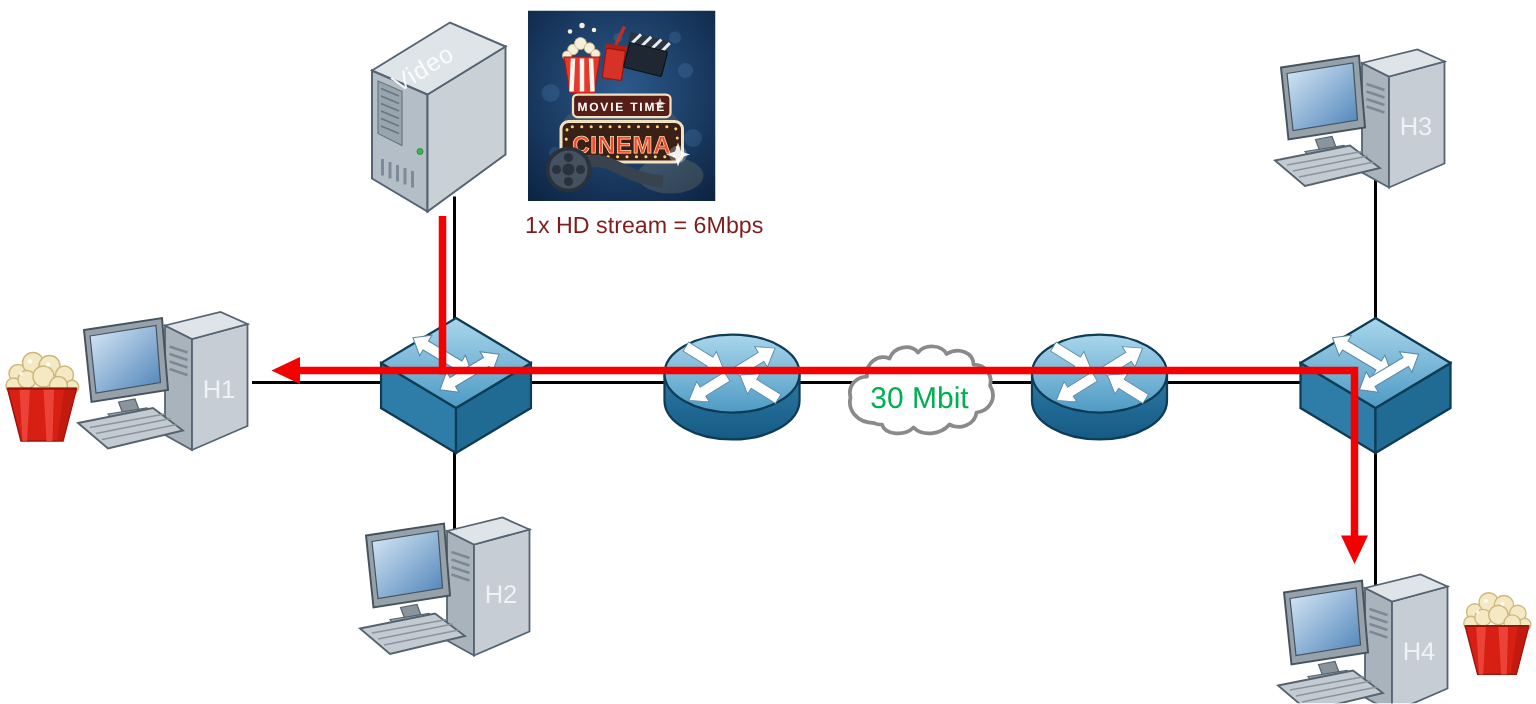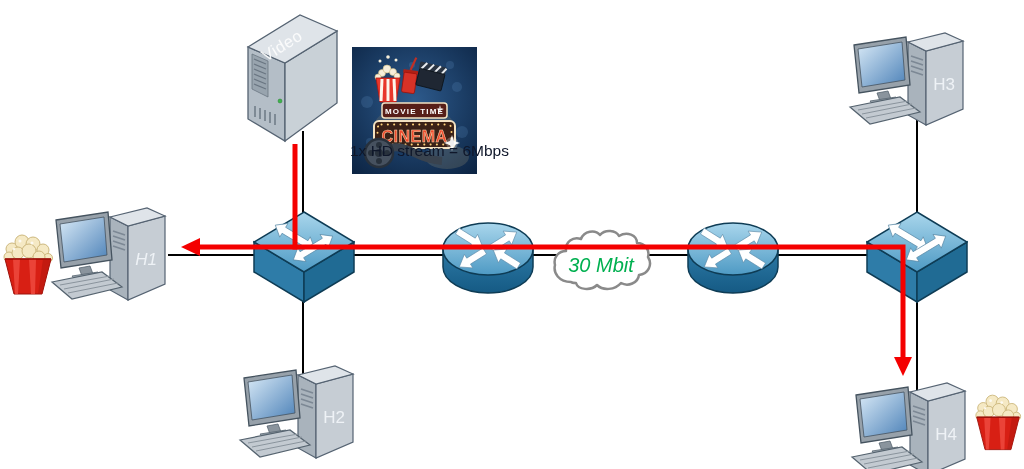--- a/index.html
+++ b/index.html
@@ -2,21 +2,21 @@
 <html><head>
 <meta charset="utf-8">
 <style>
   html,body{margin:0;padding:0;background:#fff;}
   .stage{position:relative;width:1024px;height:469px;background:#ffffff;overflow:hidden;
          font-family:"Liberation Sans",sans-serif;}
   .abs{position:absolute;}
   .layer-links{z-index:1;}
   .layer-dev{z-index:2;}
   .layer-stream{z-index:4;pointer-events:none;}
-  .caption{font-size:15.5px;color:#0f172a;white-space:nowrap;z-index:2;}
+  .caption{font-size:15.5px;color:#7f1d1d;white-space:nowrap;z-index:2;}
   svg{display:block;}
   text{font-family:"Liberation Sans",sans-serif;}
 </style>
 </head>
 <body>
 
 <div class="stage">
 
   <svg class="abs" width="0" height="0" style="left:0;top:0" aria-hidden="true">
     <defs>
@@ -64,21 +64,21 @@
           <line x1="20" y1="103" x2="20" y2="114"></line>
         <line x1="25" y1="105" x2="25" y2="116"></line>
           <line x1="30" y1="107" x2="30" y2="118"></line>
         <line x1="35" y1="109" x2="35" y2="120"></line>
       </g>
       <circle cx="40" cy="96" r="2" fill="#3cb54a" stroke="#2a7e34" stroke-width="0.5"></circle>
       <text transform="translate(26,57) rotate(-31.5)" font-size="16.5" fill="#fdfdfd" opacity="0.92" letter-spacing="0.5">Video</text>
     </svg>
   </div>
 
-  <div class="abs layer-dev" style="left:352px;top:7px;width:125px;height:127px;margin-top:40px;">
+  <div class="abs layer-dev" style="left:352px;top:7px;width:125px;height:127px;">
     <svg width="125" height="127" viewBox="0 0 125 127">
       <rect x="0" y="0" width="125" height="127" fill="url(#g-logo)"></rect>
       <g fill="#6ea3d8" opacity="0.18">
         <circle cx="15" cy="55" r="6"></circle>
           <circle cx="105" cy="40" r="5"></circle>
           <circle cx="18" cy="95" r="4"></circle>
         <circle cx="98" cy="18" r="4"></circle>
           <circle cx="60" cy="18" r="3"></circle>
           <circle cx="110" cy="85" r="6"></circle>
       </g>
@@ -160,21 +160,21 @@
           <circle cx="12" cy="20" r="1.3"></circle>
         </g>
       <polygon points="3,30 49,30 40,65 12,65" fill="#d81f14" stroke="#9d120b" stroke-width="1"></polygon>
       <polygon points="11,30 18,30 16,65 13,65" fill="#ee4a3e" opacity="0.85"></polygon>
       <polygon points="27,30 34,30 33,65 29,65" fill="#ee4a3e" opacity="0.85"></polygon>
       <polygon points="41,30 49,30 40,65 36,65" fill="#b5170d" opacity="0.6"></polygon>
       <line x1="3" y1="30" x2="49" y2="30" stroke="#9d120b" stroke-width="1.5"></line>
     </svg>
   </div>
 
-  <div class="abs layer-dev" style="left:50px;top:205px;width:130px;height:100px;font-style:italic;">
+  <div class="abs layer-dev" style="left:50px;top:205px;width:130px;height:100px;">
     <svg width="130" height="100" viewBox="0 0 130 100">
       <polygon points="60,12 78,21 78,95 60,85" fill="#a9b3bc" stroke="#556372" stroke-width="1.2"></polygon>
       <polygon points="78,21 115,11 115,79 78,95" fill="#c6cdd4" stroke="#556372" stroke-width="1.2"></polygon>
       <polygon points="60,12 97,3 115,11 78,21" fill="#dfe4e9" stroke="#556372" stroke-width="1.2"></polygon>
       <g stroke="#7c8894" stroke-width="1.6">
           <line x1="63" y1="26" x2="75" y2="30"></line>
           <line x1="63" y1="31" x2="75" y2="35"></line>
           <line x1="63" y1="36" x2="75" y2="40"></line>
           <line x1="63" y1="41" x2="75" y2="45"></line>
         </g>
@@ -210,21 +210,21 @@
       <ellipse cx="48" cy="30" rx="45" ry="26" fill="url(#g-swtop)" stroke="#0e3c55" stroke-width="1.5"></ellipse>
       <g fill="#ffffff" stroke="#5a8aa8" stroke-width="0.6">
         <polygon transform="translate(30,20) rotate(32)" points="15,0 4,-8 4,-3.5 -15,-3.5 -15,3.5 4,3.5 4,8"></polygon>
         <polygon transform="translate(64,21) rotate(-32)" points="15,0 4,-8 4,-3.5 -15,-3.5 -15,3.5 4,3.5 4,8"></polygon>
         <polygon transform="translate(32,40) rotate(148)" points="15,0 4,-8 4,-3.5 -15,-3.5 -15,3.5 4,3.5 4,8"></polygon>
         <polygon transform="translate(66,39) rotate(-148)" points="15,0 4,-8 4,-3.5 -15,-3.5 -15,3.5 4,3.5 4,8"></polygon>
       </g>
     </svg>
   </div>
 
-  <div class="abs layer-dev" style="left:550px;top:227px;width:102px;height:70px;font-style:italic;">
+  <div class="abs layer-dev" style="left:562px;top:227px;width:102px;height:70px;">
     <svg width="102" height="70" viewBox="0 0 100 70">
       <path d="M20,55 C8,55 2,46 4,38 C2,30 8,24 15,24 C14,15 22,9 30,12 C33,4 44,2 49,8 C54,2 65,3 68,9 C76,4 86,8 86,16 C94,16 99,23 97,30 C102,38 97,47 88,48 C87,56 77,60 70,56 C64,63 52,64 46,58 C40,64 27,63 25,56 C23,56 21,56 20,55 Z" fill="#ffffff" stroke="#8a8a8a" stroke-width="2.5" stroke-linejoin="round"></path>
       <text x="50" y="45" font-size="20" fill="#00b050" text-anchor="middle">30 Mbit</text>
     </svg>
   </div>
 
   <div class="abs layer-dev" style="left:685px;top:219px;width:96px;height:82px;">
     <svg width="96" height="82" viewBox="0 0 96 82">
       <path d="M3,30 L3,48 A45,26 0 0 0 93,48 L93,30 Z" fill="url(#g-rtbody)" stroke="#0e3c55" stroke-width="1.5"></path>
       <ellipse cx="48" cy="30" rx="45" ry="26" fill="url(#g-swtop)" stroke="#0e3c55" stroke-width="1.5"></ellipse>
@@ -267,21 +267,21 @@
       <polygon points="22,71 48,67 55,75 28,79" fill="#9aa4ad" stroke="#55636f" stroke-width="0.8"></polygon>
       <polygon points="2,77 52,67 72,82 22,94" fill="#c3cad1" stroke="#55636f" stroke-width="1.2"></polygon>
       <g stroke="#8a949d" stroke-width="1">
           <line x1="10" y1="80" x2="60" y2="71"></line>
           <line x1="14" y1="84" x2="64" y2="74"></line>
           <line x1="18" y1="88" x2="68" y2="78"></line>
         </g>
     </svg>
   </div>
 
-  <div class="abs layer-dev" style="left:238px;top:363px;width:130px;height:100px;">
+  <div class="abs layer-dev" style="left:238px;top:342px;width:130px;height:100px;">
     <svg width="130" height="100" viewBox="0 0 130 100">
       <polygon points="60,12 78,21 78,95 60,85" fill="#a9b3bc" stroke="#556372" stroke-width="1.2"></polygon>
       <polygon points="78,21 115,11 115,79 78,95" fill="#c6cdd4" stroke="#556372" stroke-width="1.2"></polygon>
       <polygon points="60,12 97,3 115,11 78,21" fill="#dfe4e9" stroke="#556372" stroke-width="1.2"></polygon>
       <g stroke="#7c8894" stroke-width="1.6">
           <line x1="63" y1="26" x2="75" y2="30"></line>
           <line x1="63" y1="31" x2="75" y2="35"></line>
           <line x1="63" y1="36" x2="75" y2="40"></line>
           <line x1="63" y1="41" x2="75" y2="45"></line>
         </g>

